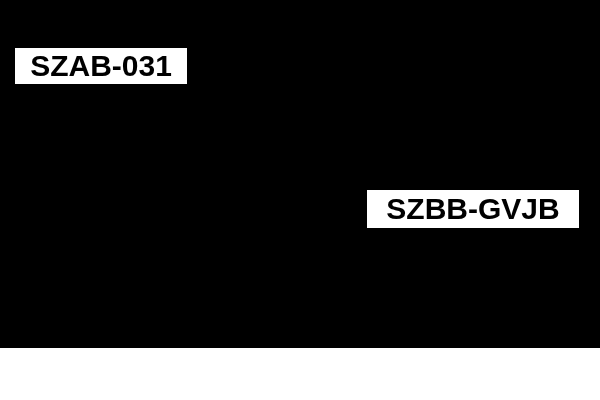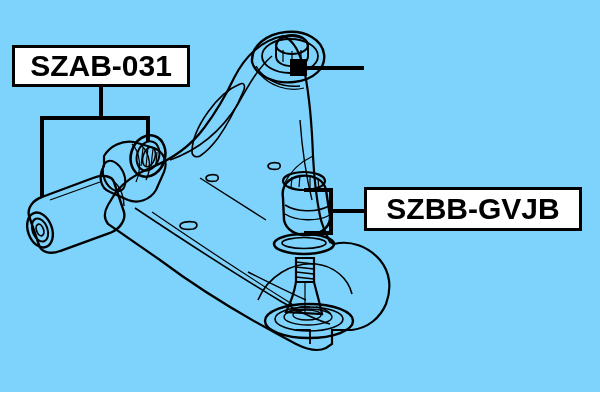--- a/index.html
+++ b/index.html
@@ -3,22 +3,22 @@
 <meta charset="utf-8">
 <style>
   html, body {
     margin: 0;
     padding: 0;
     background: #ffffff;
   }
   #page {
     position: relative;
     width: 600px;
-    height: 392px;
-    background: #7dd3fc;
+    height: 348px;
+    background: #000000;
     overflow: hidden;
     font-family: "Liberation Sans", sans-serif;
   }
   #diagram-svg {
     position: absolute;
     top: 0;
     left: 0;
     width: 600px;
     height: 400px;
   }

